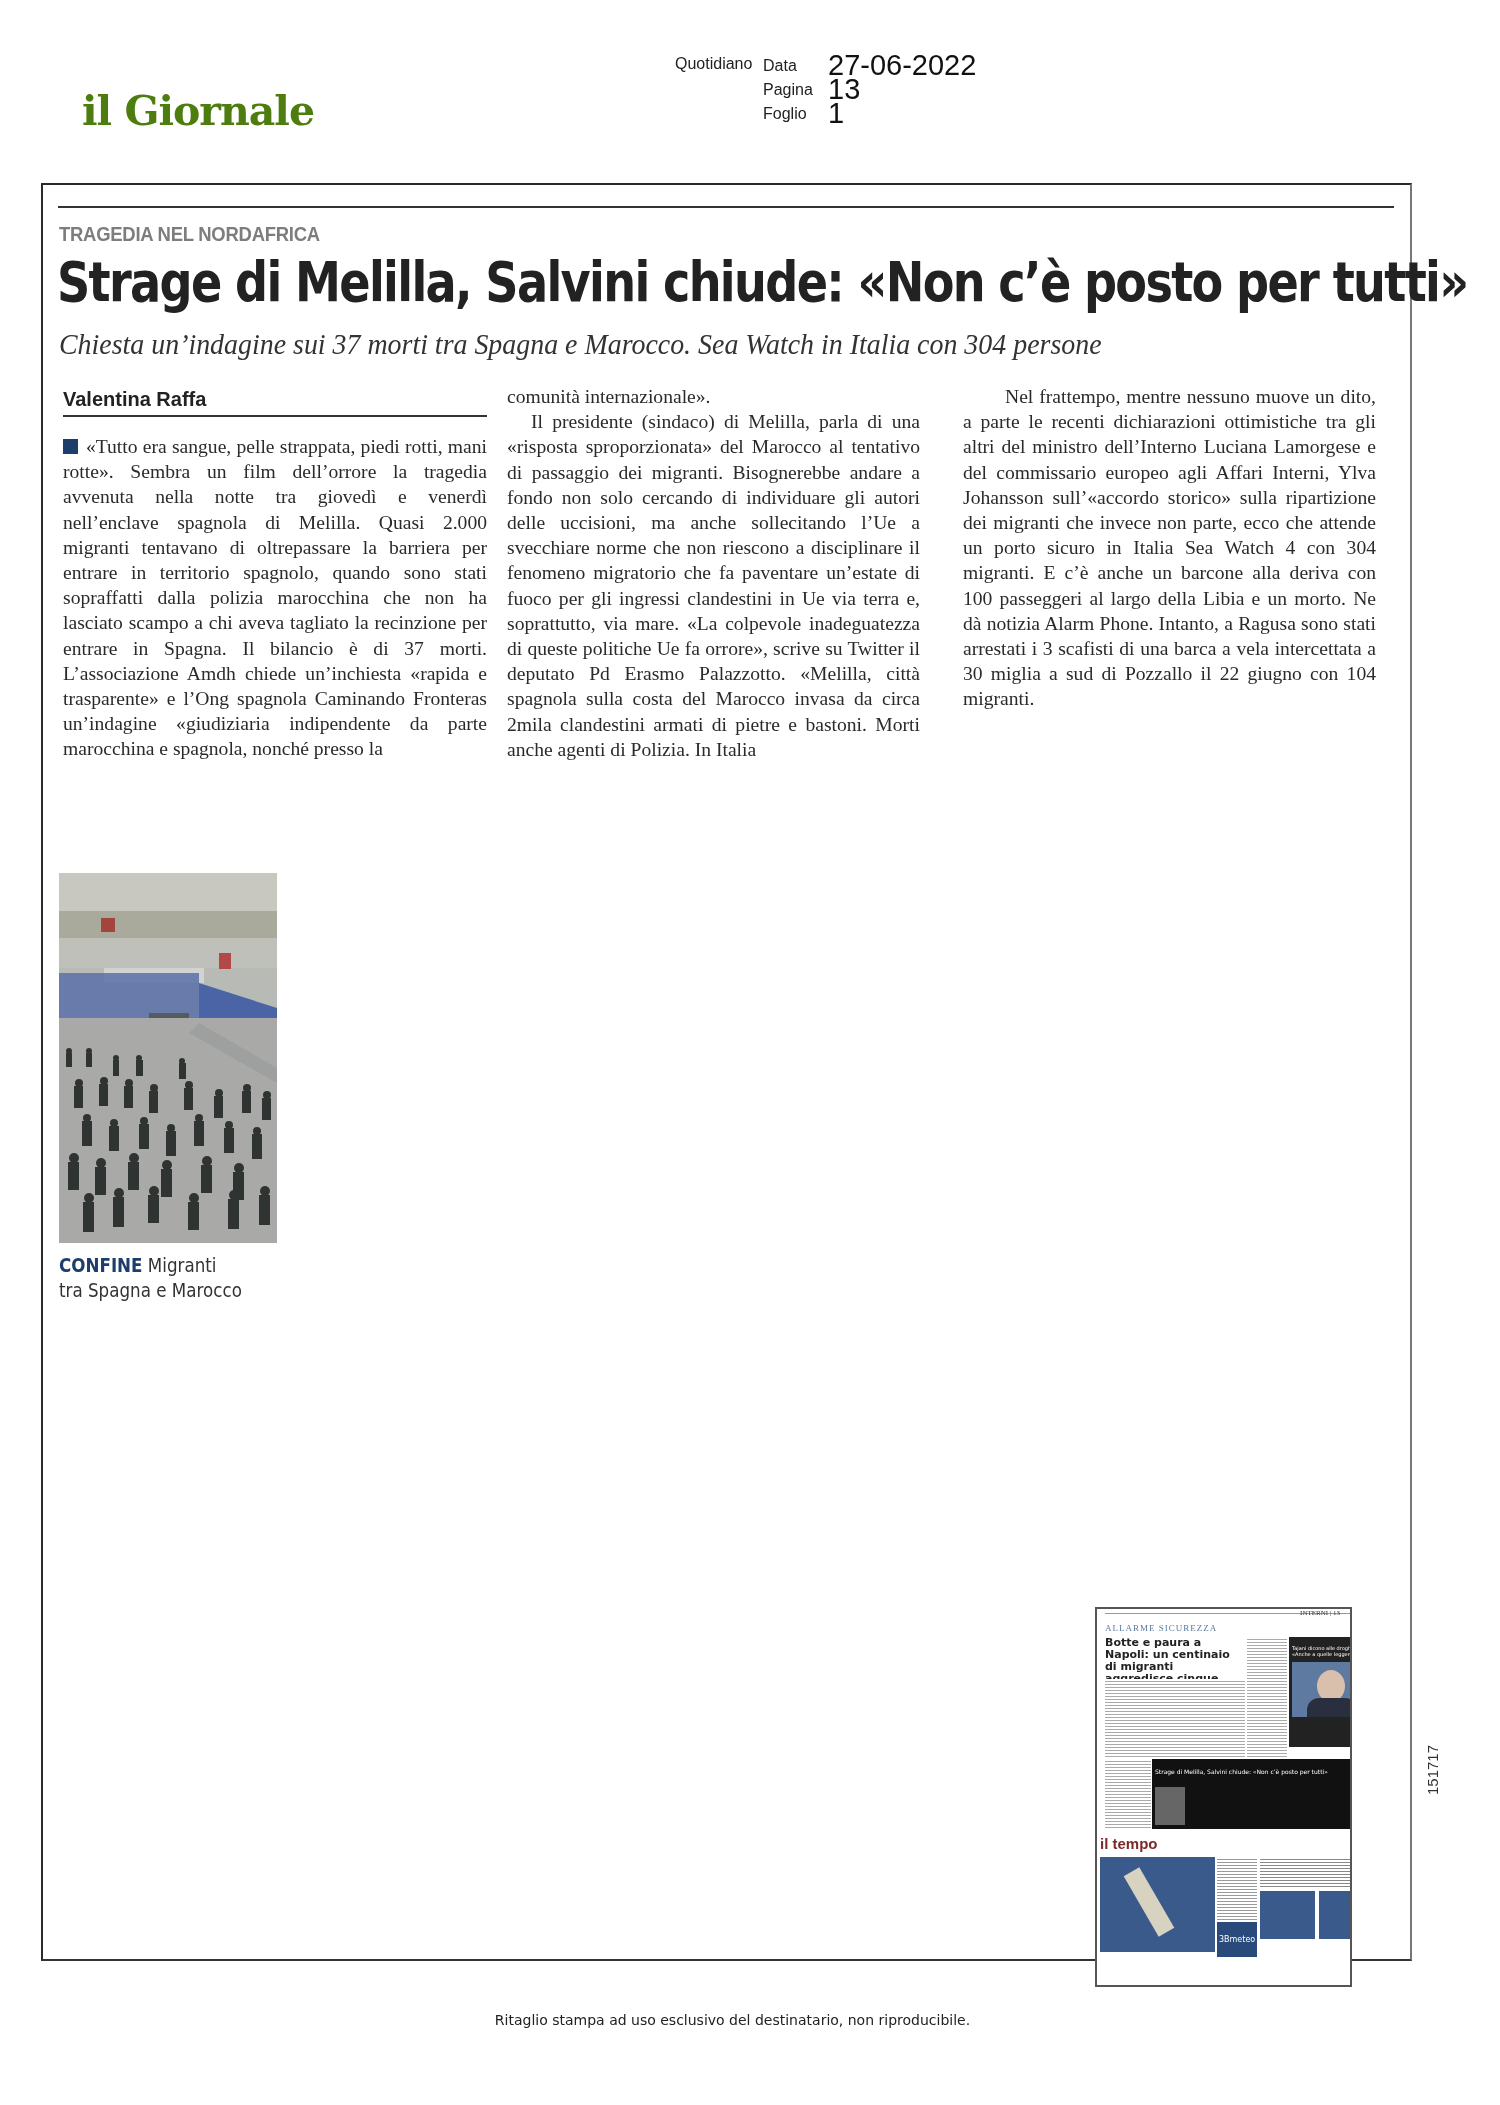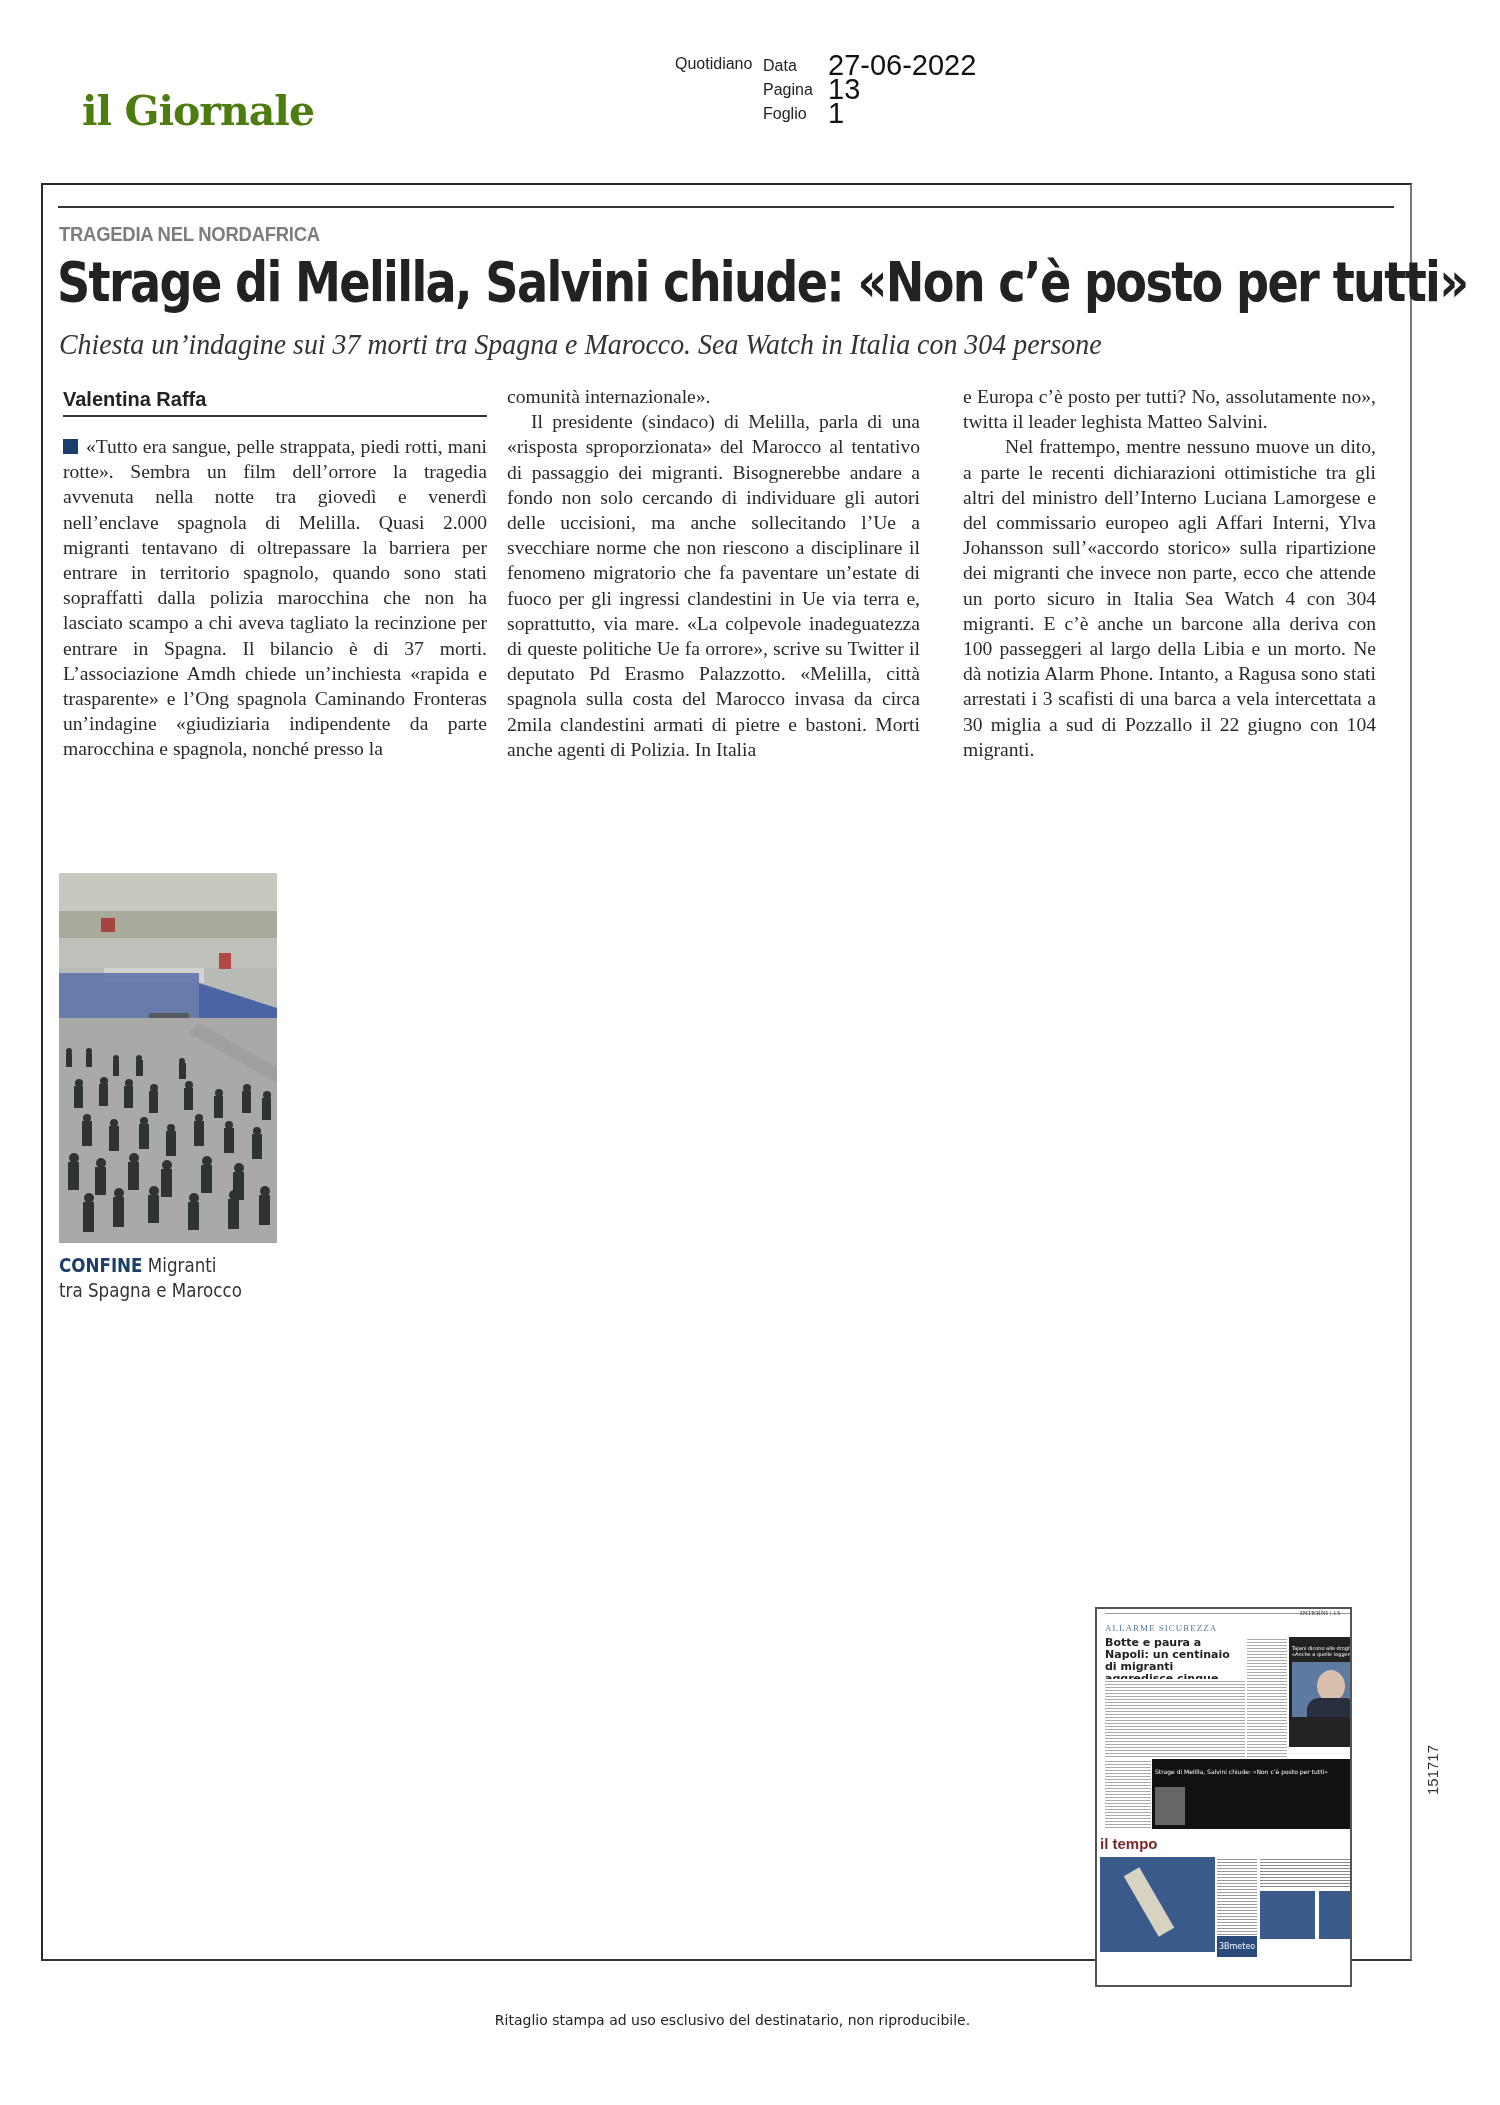--- a/index.html
+++ b/index.html
@@ -54,21 +54,20 @@
 <div class="col" style="left:63px; top:434px; width:424px;">
   <p><span class="square"></span><span>«Tutto era sangue, pelle strappata, piedi rotti, mani rotte». Sembra un film dell’orrore la tragedia avvenuta nella notte tra giovedì e venerdì nell’enclave spagnola di Melilla. Qua­si 2.000 migranti tentavano di oltrepassare la barriera per entrare in territorio spagnolo, quando sono stati sopraffatti dalla polizia ma­rocchina che non ha lasciato scampo a chi aveva tagliato la recinzione per entrare in Spa­gna. Il bilancio è di 37 morti. L’associazione Amdh chiede un’inchiesta «rapida e trasparen­te» e l’Ong spagnola Caminando Fronteras un’indagine «giudiziaria indipendente da par­te marocchina e spagnola, nonché presso la</span></p>
 </div>
 
 <div class="col" style="left:507px; top:384px; width:413px;">
   <p>comunità internazionale».</p>
   <p class="ind">Il presidente (sindaco) di Melilla, parla di una «risposta sproporzionata» del Marocco al tentativo di passaggio dei migranti. Bisogne­rebbe andare a fondo non solo cercando di individuare gli autori delle uccisioni, ma an­che sollecitando l’Ue a svecchiare norme che non riescono a disciplinare il fenomeno migra­torio che fa paventare un’estate di fuoco per gli ingressi clandestini in Ue via terra e, soprat­tutto, via mare. «La colpevole inadeguatezza di queste politiche Ue fa orrore», scrive su Twit­ter il deputato Pd Erasmo Palazzotto. «Melilla, città spagnola sulla costa del Marocco invasa da circa 2mila clandestini armati di pietre e bastoni. Morti anche agenti di Polizia. In Italia</p>
 </div>
 
 <div class="col" style="left:963px; top:384px; width:413px;">
-  <p>e Europa c’è posto per tutti? No, assolutamen­te no», twitta il leader leghista Matteo Salvini.</p>
   <p class="ind2">Nel frattempo, mentre nessuno muove un dito, a parte le recenti dichiarazioni ottimisti­che tra gli altri del ministro dell’Interno Lucia­na Lamorgese e del commissario europeo agli Affari Interni, Ylva Johansson sull’«accordo storico» sulla ripartizione dei migranti che in­vece non parte, ecco che attende un porto sicu­ro in Italia Sea Watch 4 con 304 migranti. E c’è anche un barcone alla deriva con 100 passeg­geri al largo della Libia e un morto. Ne dà notizia Alarm Phone. Intanto, a Ragusa sono stati arrestati i 3 scafisti di una barca a vela intercettata a 30 miglia a sud di Pozzallo il 22 giugno con 104 migranti.</p>
 </div>
 
 <div class="abs photo">
   <svg width="218" height="370" viewBox="0 0 218 370">
     <rect x="0" y="0" width="218" height="370" fill="#b8bab6"></rect>
     <rect x="0" y="0" width="218" height="40" fill="#c9c8c0"></rect>
     <rect x="0" y="38" width="218" height="30" fill="#a9aa9c"></rect>
     <rect x="0" y="65" width="218" height="30" fill="#bfc0ba"></rect>
     <rect x="42" y="45" width="14" height="14" fill="#a4453d"></rect>
@@ -170,21 +169,21 @@
   <div style="position:absolute; left:8px; top:150px; width:46px; height:70px; background:repeating-linear-gradient(#fff 0 2px, #aaa 2px 3px);"></div>
   <div style="position:absolute; left:55px; top:150px; width:223px; height:70px; background:#111;">
     <div style="color:#fff; font-family:'DejaVu Sans',sans-serif; font-size:6px; padding:9px 3px 0 3px; white-space:nowrap;">Strage di Melilla, Salvini chiude: «Non c’è posto per tutti»</div>
     <div style="position:absolute; left:3px; top:28px; width:30px; height:38px; background:#666;"></div>
   </div>
   <div style="position:absolute; left:3px; top:226px; font-family:Liberation Sans, sans-serif; font-weight:bold; font-size:15px; color:#7a2a2a;">il tempo</div>
   <div style="position:absolute; left:3px; top:248px; width:115px; height:95px; background:#3b5a8c;">
     <div style="position:absolute; left:40px; top:10px; width:18px; height:70px; background:#d8d2c0; transform:rotate(-30deg);"></div>
   </div>
   <div style="position:absolute; left:120px; top:248px; width:40px; height:95px; background:repeating-linear-gradient(#fff 0 2px, #999 2px 3px);"></div>
-  <div style="position:absolute; left:120px; top:327px; font-family:'DejaVu Sans',sans-serif; font-size:8px; color:#fff; background:#2a4a7c; padding:6px 2px;">3Bmeteo</div>
+  <div style="position:absolute; left:120px; top:313px; font-family:'DejaVu Sans',sans-serif; font-size:8px; color:#fff; background:#2a4a7c; padding:13px 2px;">3Bmeteo</div>
   <div style="position:absolute; left:163px; top:248px; width:115px; height:30px; background:repeating-linear-gradient(#fff 0 2px, #888 2px 3px);"></div>
   <div style="position:absolute; left:163px; top:282px; width:55px; height:48px; background:#3b5a8c;"></div>
   <div style="position:absolute; left:222px; top:282px; width:56px; height:48px; background:#3b5a8c;"></div>
 </div>
 
 <div class="abs vert-code">151717</div>
 
 <div class="abs footer">Ritaglio stampa ad uso esclusivo del destinatario, non riproducibile.</div>
 
 </body></html>

